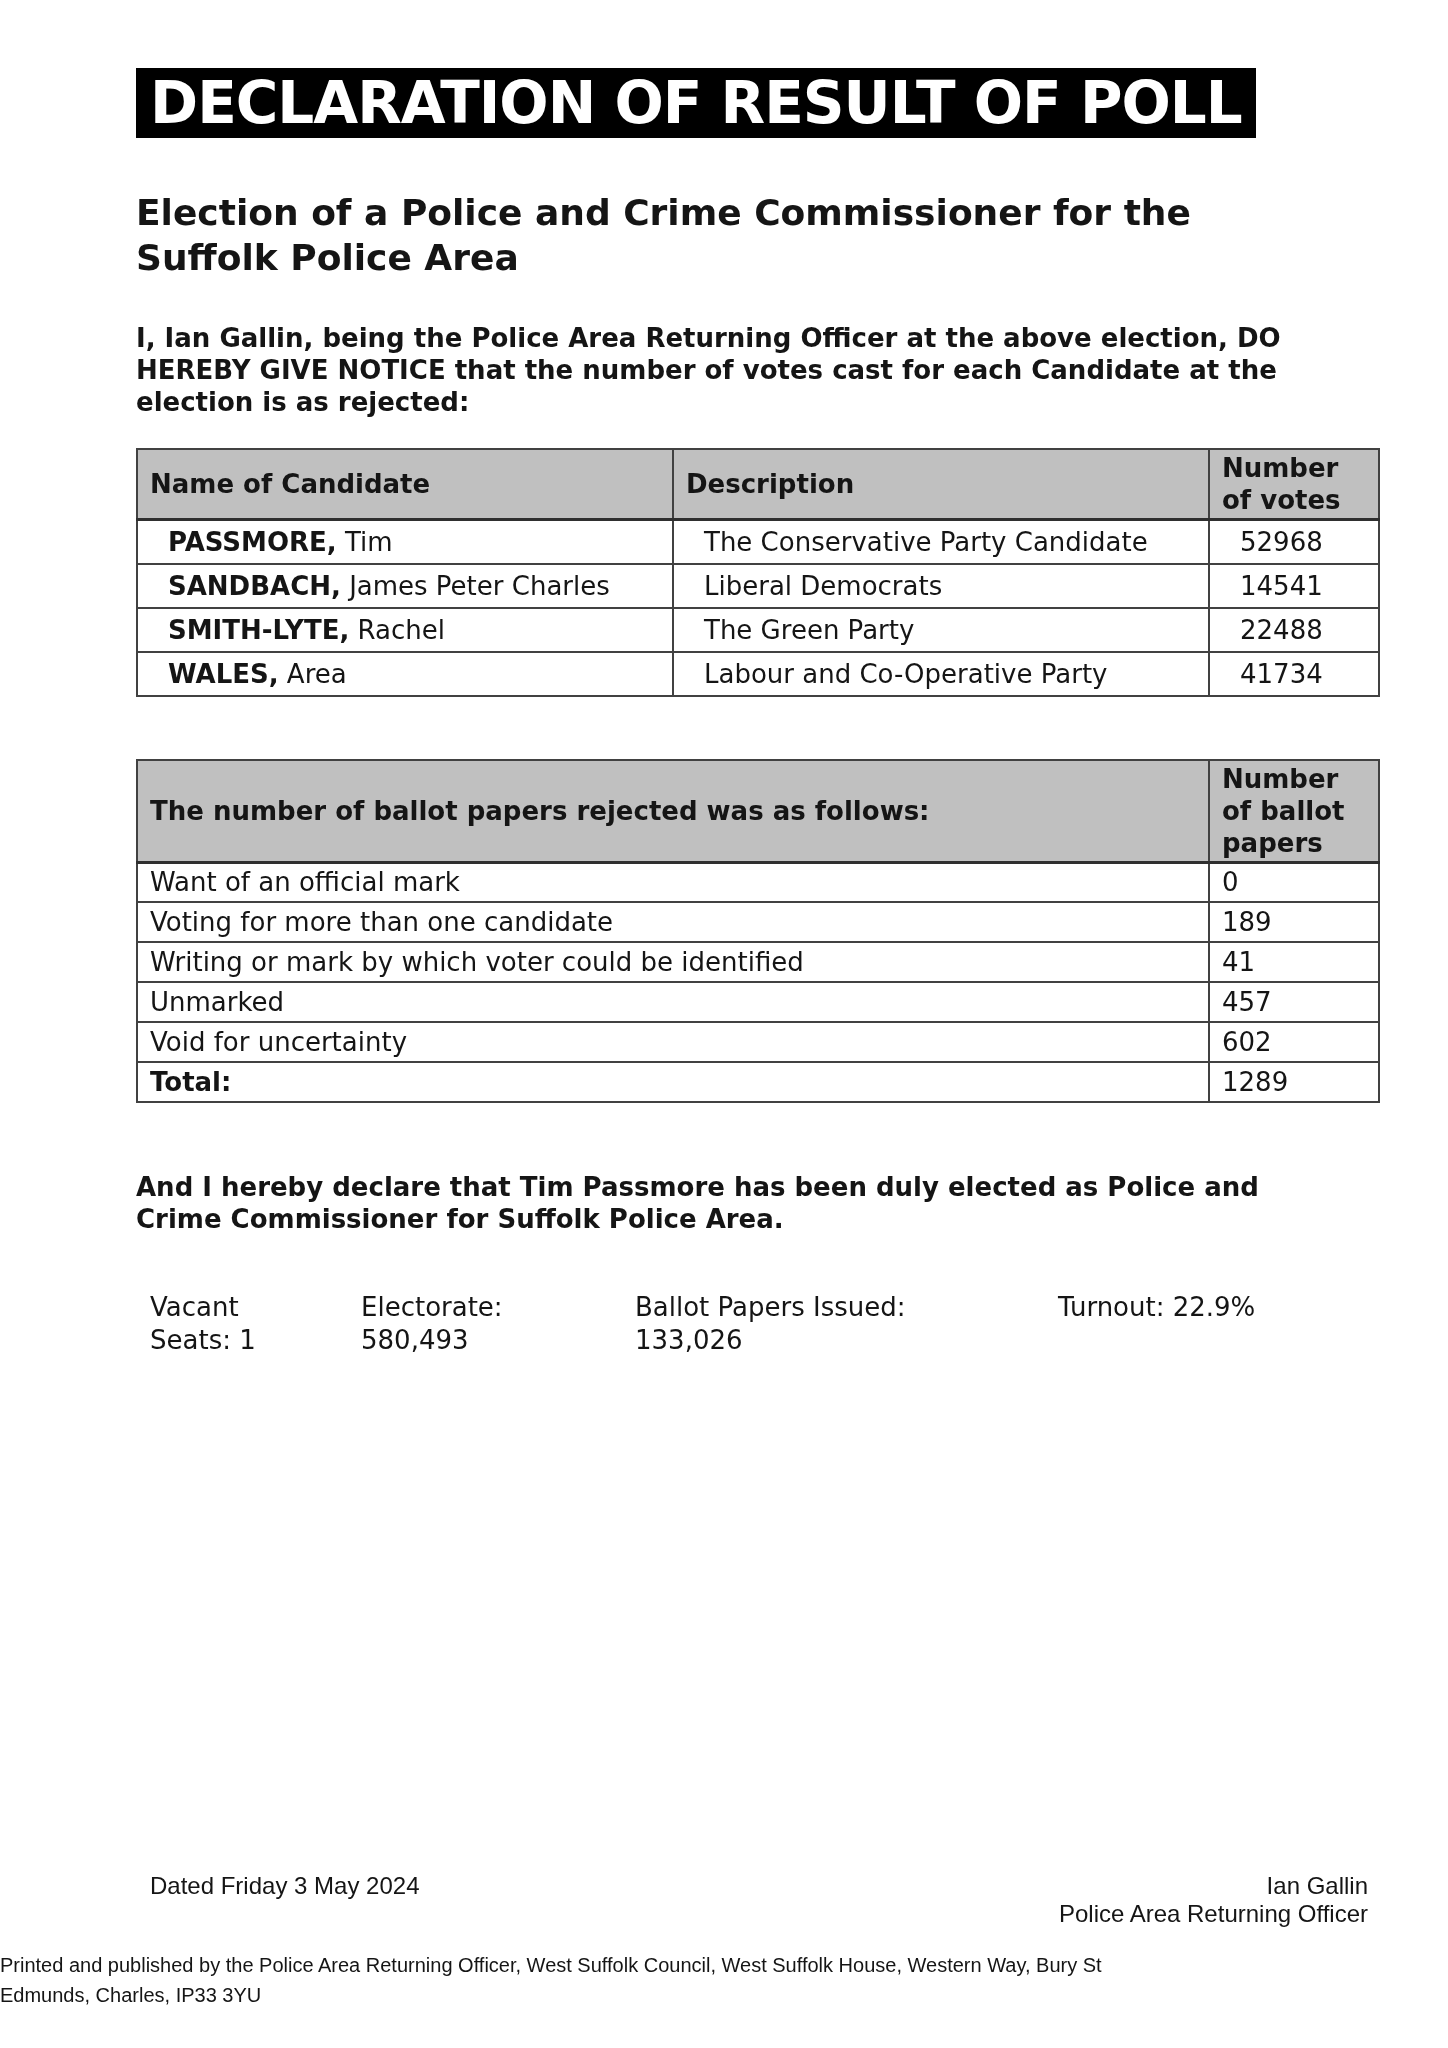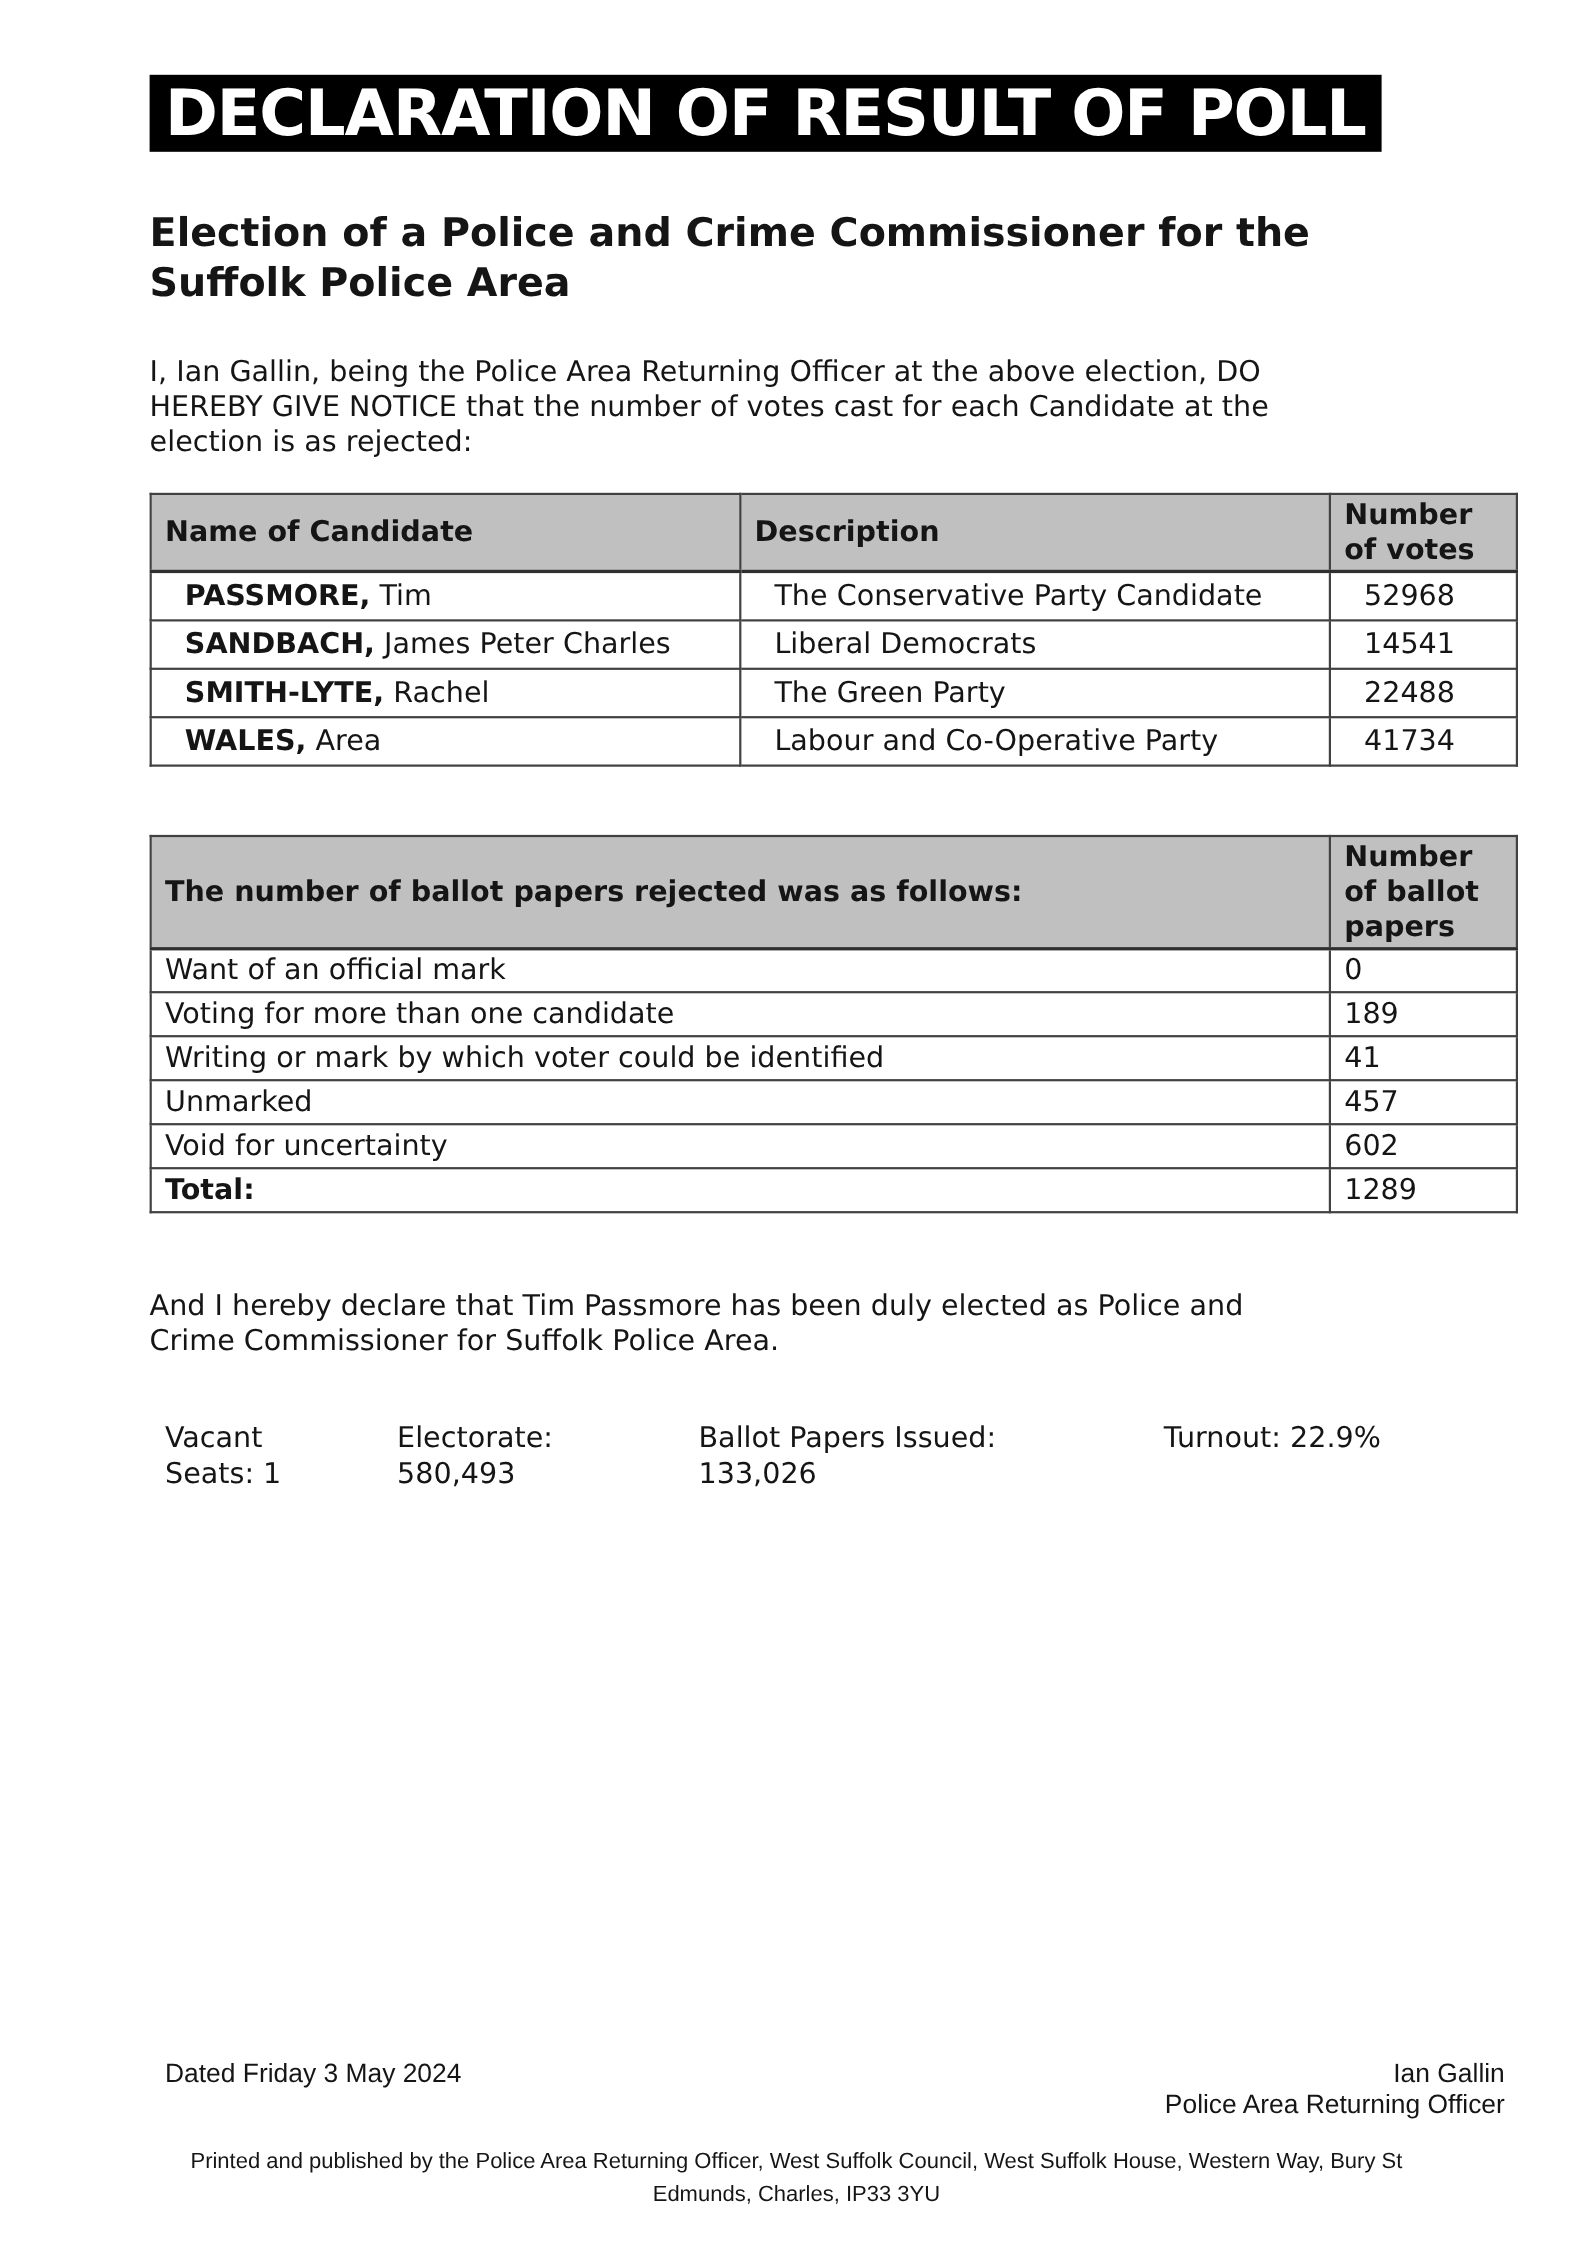--- a/index.html
+++ b/index.html
@@ -19,21 +19,21 @@
 
   .title-bar{
     display:inline-block; background:var(--title-bg); color:var(--title-fg);
     font-size:58px; font-weight:bold; line-height:70px;
     padding:0 14px; letter-spacing:-1px; white-space:nowrap;
   }
 
   .heading{ margin-top:52px; font-size:36px; font-weight:bold; line-height:45px; }
   .heading .line{ display:block; }
 
-  .bodytext{ font-size:26px; line-height:32px; }
+  .bodytext{ font-size:26px; line-height:32px;font-weight:bold; }
   .intro{ margin-top:42px; }
   .intro .line, .declaration .line{ display:block; }
 
   table{ border-collapse:collapse; table-layout:fixed; margin-top:30px; width:1242px; }
   th,td{
     border:2px solid var(--border);
     font-size:26px; line-height:32px;
     padding:2px 12px; text-align:left; vertical-align:middle;
     overflow:hidden;
   }
@@ -62,21 +62,21 @@
   .footer-date{
     position:absolute; left:150px; top:1872px;
     font-family:"Liberation Sans",sans-serif; font-size:24px; line-height:28px;
   }
   .footer-sign{
     position:absolute; right:80px; top:1872px; text-align:right;
     font-family:"Liberation Sans",sans-serif; font-size:24px; line-height:28px;
   }
   .footer-sign .line{ display:block; }
   .footer-print{
-    position:absolute; left:0; right:0; top:1950px; text-align:center;
+    position:absolute; left:0; right:0; top:1950px; text-align:left;
     font-family:"Liberation Sans",sans-serif; font-size:20px; line-height:30px;
   }
   .footer-print .line{ display:block; }
 </style>
 </head>
 <body>
 
 <div class="page">
   <div class="content">
 

